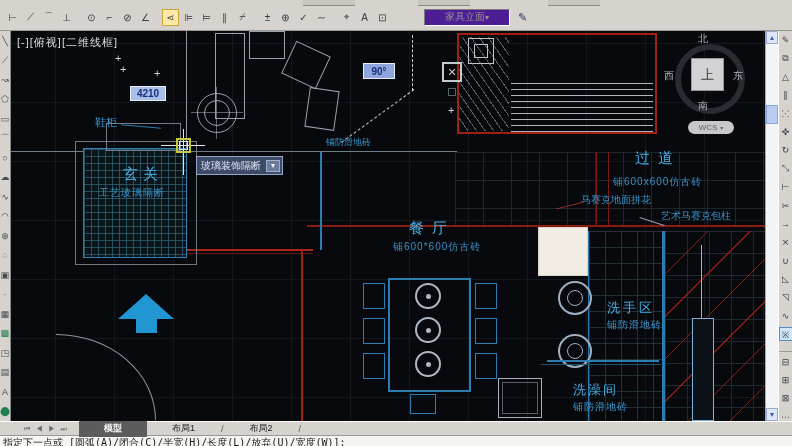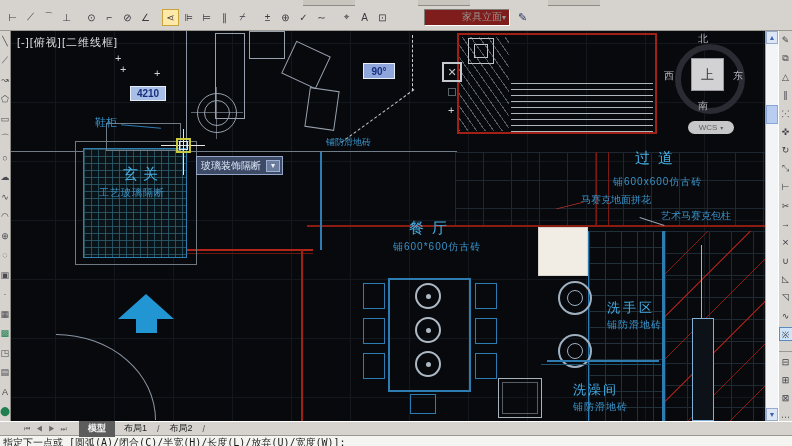--- a/index.html
+++ b/index.html
@@ -9,22 +9,22 @@
 
   
   .topbar{height:30px;background:#d6d3ce;border-bottom:1px solid #9a9890;position:relative;}
   .partialrow{height:5px;position:relative;}
   .pgrp{position:absolute;top:0;height:5px;background:#c9c6c0;border-bottom:1px solid #8d8b85;}
   .mainrow{display:flex;align-items:center;height:24px;padding-left:4px;}
   .tbtn{width:17px;height:17px;margin-right:1px;display:flex;align-items:center;justify-content:center;
         font-size:10px;color:#3a3a42;background:#d6d3ce;border:1px solid transparent;box-sizing:border-box;}
   .tbtn.sep{margin-left:7px;}
   .tbtn.hl{background:#ffe9a8;border:1px solid #c8a43a;}
-  .combo{width:86px;height:17px;margin-left:32px;background:#7f1d1d;border:1px solid;
-         border-color:#7f7d78 #fff #fff #7f7d78;display:flex;align-items:center;justify-content:flex-end;
+  .combo{width:86px;height:17px;margin-left:32px;background:#4c1d95;border:1px solid;
+         border-color:#7f7d78 #fff #fff #7f7d78;display:flex;align-items:center;justify-content:center;
          padding:0 3px;box-sizing:border-box;font-size:10px;color:#98958e;}
   .combo .caret{font-size:8px;color:#98958e;}
   .stybtn{width:17px;height:17px;margin-left:4px;display:flex;align-items:center;justify-content:center;
           font-size:11px;color:#2c3e66;}
 
   
   .mid{display:flex;height:390px;}
   .leftstrip{width:11px;background:#d6d3ce;border-right:1px solid #8d8b85;overflow:hidden;
              display:flex;flex-direction:column;align-items:center;box-sizing:border-box;}
   .lbtn{width:11px;height:19.5px;font-size:9px;color:#4a4a50;display:flex;align-items:center;
@@ -73,21 +73,21 @@
           font-size:8px;display:flex;align-items:center;justify-content:center;gap:3px;}
 
   
   .arrow-head{position:absolute;left:0;top:0;width:0;height:0;border-left:28px solid transparent;
               border-right:28px solid transparent;border-bottom:25px solid #2196d2;}
   .arrow-stem{position:absolute;left:18px;top:24px;width:21px;height:15px;background:#2196d2;}
 
   
   .tabbar{height:13px;background:#d6d3ce;border-top:1px solid #fff;display:flex;align-items:center;font-size:9px;}
   .tabnav{color:#6a6a6a;font-size:7px;letter-spacing:2px;margin-left:24px;margin-right:10px;}
-  .tab{padding:0 9px;height:17px;display:flex;align-items:center;color:#222;}
+  .tab{padding:0 25px;height:17px;display:flex;align-items:center;color:#222;}
   .tab.active{background:#5c5c5c;color:#f4f4f4;font-weight:bold;}
   .tabsl{color:#555;margin:0 1px;}
   .cmdline{height:13px;background:#f4f4f1;border-top:1px solid #9a9890;font-family:"DejaVu Sans Mono",monospace;
            font-size:10px;color:#1a1a1a;padding:0 3px;display:flex;align-items:center;white-space:nowrap;overflow:hidden;}
 </style>
 </head>
 <body>
 
 <div class="app">
 

